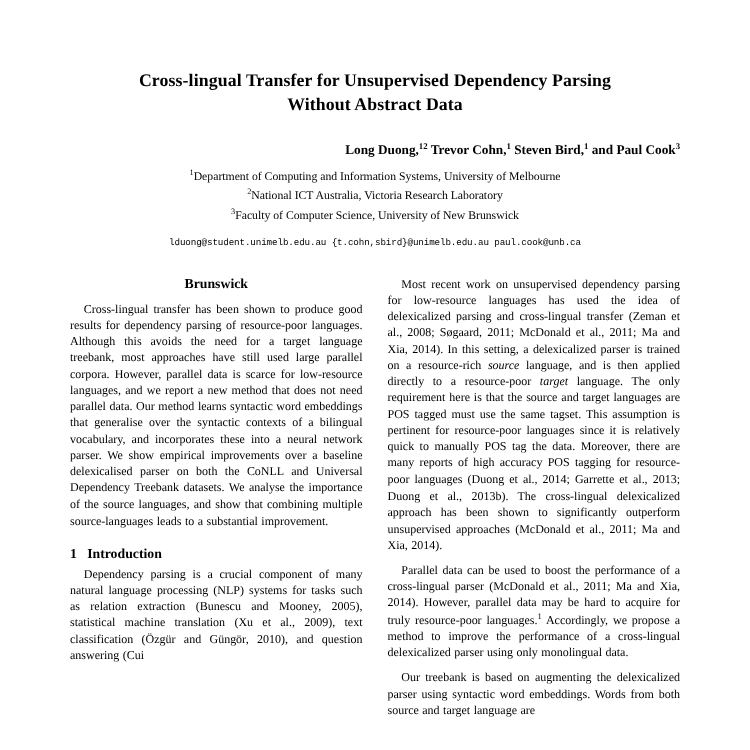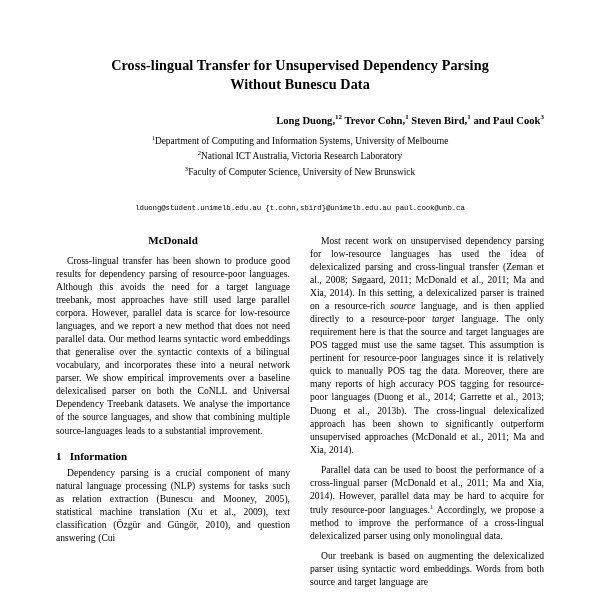--- a/index.html
+++ b/index.html
@@ -48,21 +48,21 @@
     line-height: 1.45;
   }
   .affil sup {
     font-size: 6.6px;
     vertical-align: super;
   }
   .emails {
     text-align: center;
     font-family: "Liberation Mono", monospace;
     font-size: 7.4px;
-    margin-top: 24px;
+    margin-top: 10px;
     letter-spacing: -0.1px;
   }
   .columns {
     display: flex;
     margin-top: 22px;
     gap: 20px;
   }
   .col {
     width: 234px;
     flex: 0 0 234px;
@@ -98,42 +98,42 @@
     vertical-align: super;
   }
 </style>
 </head>
 <body>
 
 <div class="page">
 
   <div class="title">
     <div>Cross-lingual Transfer for Unsupervised Dependency Parsing</div>
-    <div>Without Bunescu Data</div>
+    <div>Without Abstract Data</div>
   </div>
 
   <div class="authors">Long Duong,<sup>12</sup> Trevor Cohn,<sup>1</sup> Steven Bird,<sup>1</sup> and Paul Cook<sup>3</sup></div>
 
   <div class="affil">
     <div><sup>1</sup>Department of Computing and Information Systems, University of Melbourne</div>
     <div><sup>2</sup>National ICT Australia, Victoria Research Laboratory</div>
     <div><sup>3</sup>Faculty of Computer Science, University of New Brunswick</div>
   </div>
 
   <div class="emails">lduong@student.unimelb.edu.au {t.cohn,sbird}@unimelb.edu.au paul.cook@unb.ca</div>
 
   <div class="columns">
 
     <div class="col">
-      <div class="sec-head-center">McDonald</div>
+      <div class="sec-head-center">Brunswick</div>
       <p class="body first">Cross-lingual transfer has been shown to produce good results for dependency parsing of resource-poor languages. Although this avoids the need for a target language treebank, most approaches have still used large parallel corpora. However, parallel data is scarce for low-resource languages, and we report a new method that does not need parallel data. Our method learns syntactic word embeddings that generalise over the syntactic contexts of a bilingual vocabulary, and incorporates these into a neural network parser. We show empirical improvements over a baseline delexicalised parser on both the CoNLL and Universal Dependency Treebank datasets. We analyse the importance of the source languages, and show that combining multiple source-languages leads to a substantial improvement.</p>
 
       <div class="sec-head">
         <span class="num">1</span>
-        &nbsp;&nbsp;<span>Information</span>
+        &nbsp;&nbsp;<span>Introduction</span>
       </div>
       <p class="body">Dependency parsing is a crucial component of many natural language processing (NLP) systems for tasks such as relation extraction (Bunescu and Mooney, 2005), statistical machine translation (Xu et al., 2009), text classification (Özgür and Güngör, 2010), and question answering (Cui</p>
     </div>
 
     <div class="col">
       <p class="body">Most recent work on unsupervised dependency parsing for low-resource languages has used the idea of delexicalized parsing and cross-lingual transfer (Zeman et al., 2008; Søgaard, 2011; McDonald et al., 2011; Ma and Xia, 2014). In this setting, a delexicalized parser is trained on a resource-rich <i>source</i> language, and is then applied directly to a resource-poor <i>target</i> language. The only requirement here is that the source and target languages are POS tagged must use the same tagset. This assumption is pertinent for resource-poor languages since it is relatively quick to manually POS tag the data. Moreover, there are many reports of high accuracy POS tagging for resource-poor languages (Duong et al., 2014; Garrette et al., 2013; Duong et al., 2013b). The cross-lingual delexicalized approach has been shown to significantly outperform unsupervised approaches (McDonald et al., 2011; Ma and Xia, 2014).</p>
       <p class="body">Parallel data can be used to boost the performance of a cross-lingual parser (McDonald et al., 2011; Ma and Xia, 2014). However, parallel data may be hard to acquire for truly resource-poor languages.<sup>1</sup> Accordingly, we propose a method to improve the performance of a cross-lingual delexicalized parser using only monolingual data.</p>
       <p class="body">Our treebank is based on augmenting the delexicalized parser using syntactic word embeddings. Words from both source and target language are</p>
     </div>
 

